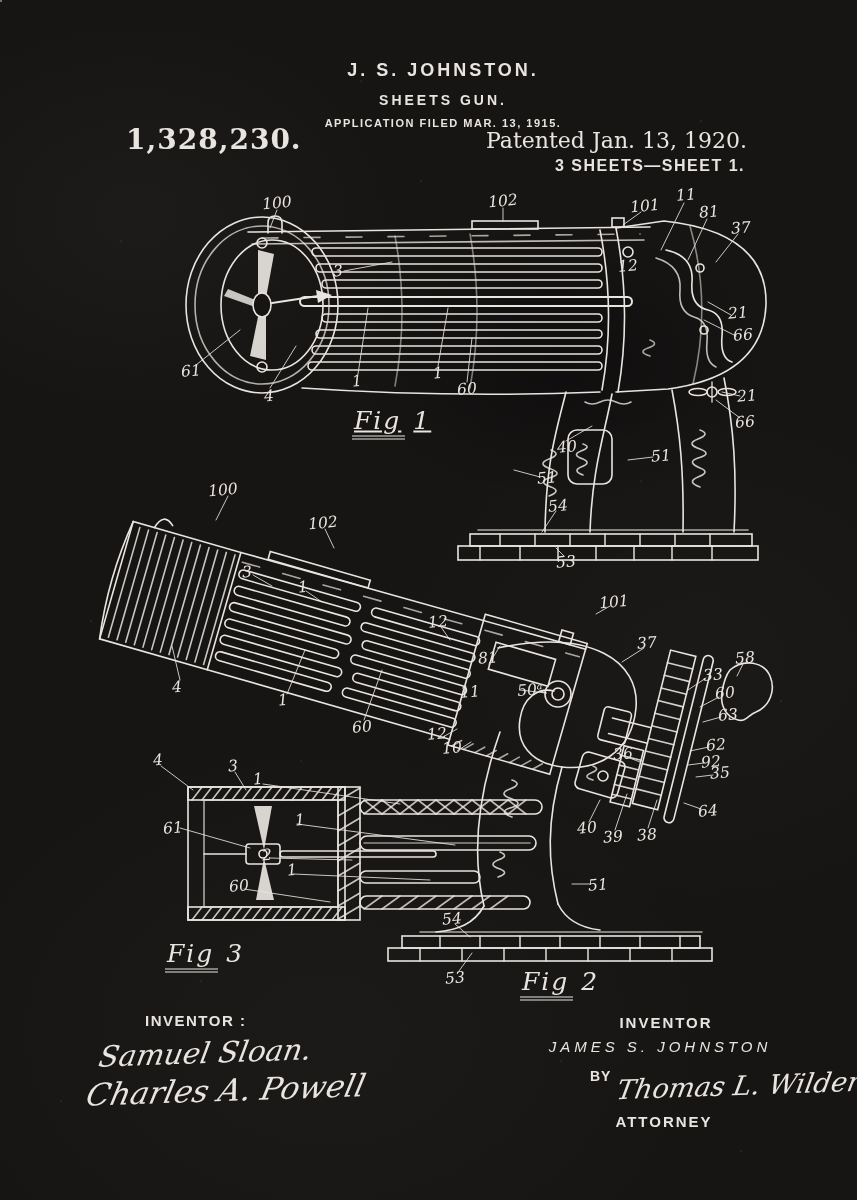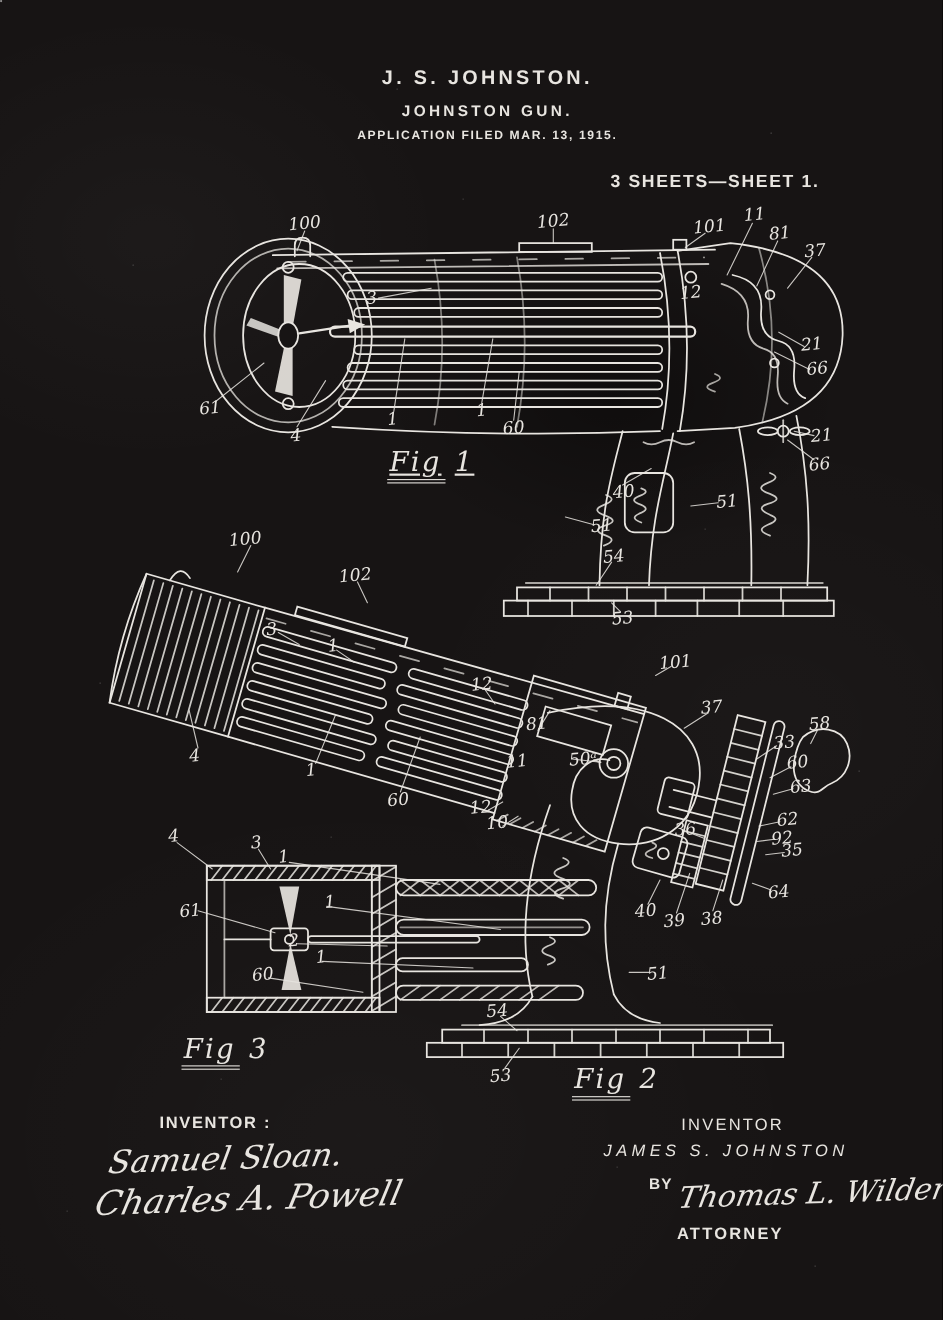--- a/index.html
+++ b/index.html
@@ -67,35 +67,37 @@
   .fig-caption .fig-word{border-bottom:4px double var(--ink);padding:0 4px 1px 2px;}
   .fig-caption .fig-num{padding-left:8px;}
   
   .witnesses-heading{left:145px;top:1012px;font-size:15px;font-weight:bold;letter-spacing:1.5px;}
   .signature{
     font-family:"DejaVu Serif", serif;font-style:italic;color:var(--ink);
     white-space:nowrap;
   }
   .witness-sig-1{left:100px;top:1036px;font-size:29px;transform:skewX(-12deg) rotate(-2deg);}
   .witness-sig-2{left:88px;top:1072px;font-size:31px;transform:skewX(-14deg) rotate(-2deg);}
-  .inventor-heading{left:666px;top:1014px;transform:translateX(-50%);font-size:15px;font-weight:normal;letter-spacing:2px;}
+  .inventor-heading{left:666px;top:1014px;transform:translateX(-50%);font-size:15px;font-weight:bold;letter-spacing:2px;}
   .inventor-name{left:660px;top:1038px;transform:translateX(-50%);font-size:15px;letter-spacing:4px;font-style:italic;white-space:nowrap;}
   .by-label{left:590px;top:1068px;font-size:14px;font-weight:bold;letter-spacing:1px;}
   .attorney-sig{left:618px;top:1070px;font-size:27px;transform:skewX(-12deg) rotate(-2deg);}
   .attorney-heading{left:664px;top:1113px;transform:translateX(-50%);font-size:15px;font-weight:bold;letter-spacing:2px;}
 </style>
 </head>
 <body>
 
 <div class="sheet">
   <div class="specks"></div>
 
   <div class="abs head-center inventor-line">J. S. JOHNSTON.</div>
-  <div class="abs head-center title-line">JOHNSTON GUN.</div>
+  <div class="abs head-center title-line">SHEETS GUN.</div>
   <div class="abs head-center application-line">APPLICATION FILED MAR. 13, 1915.</div>
+  <div class="abs patent-number">1,328,230.</div>
+  <div class="abs patented-line">Patented Jan. 13, 1920.</div>
   <div class="abs sheet-line">3 SHEETS—SHEET 1.</div>
 
   <svg class="drawing" width="857" height="1200" viewBox="0 0 857 1200" stroke="#e8e5e0" fill="none" stroke-width="1.6" stroke-linecap="round">
 
     <g>
 
       <g>
         <ellipse cx="262" cy="305" rx="76" ry="88"></ellipse>
         <ellipse cx="262" cy="305" rx="67" ry="79" opacity=".75"></ellipse>
         <ellipse cx="272" cy="305" rx="51" ry="65"></ellipse>

